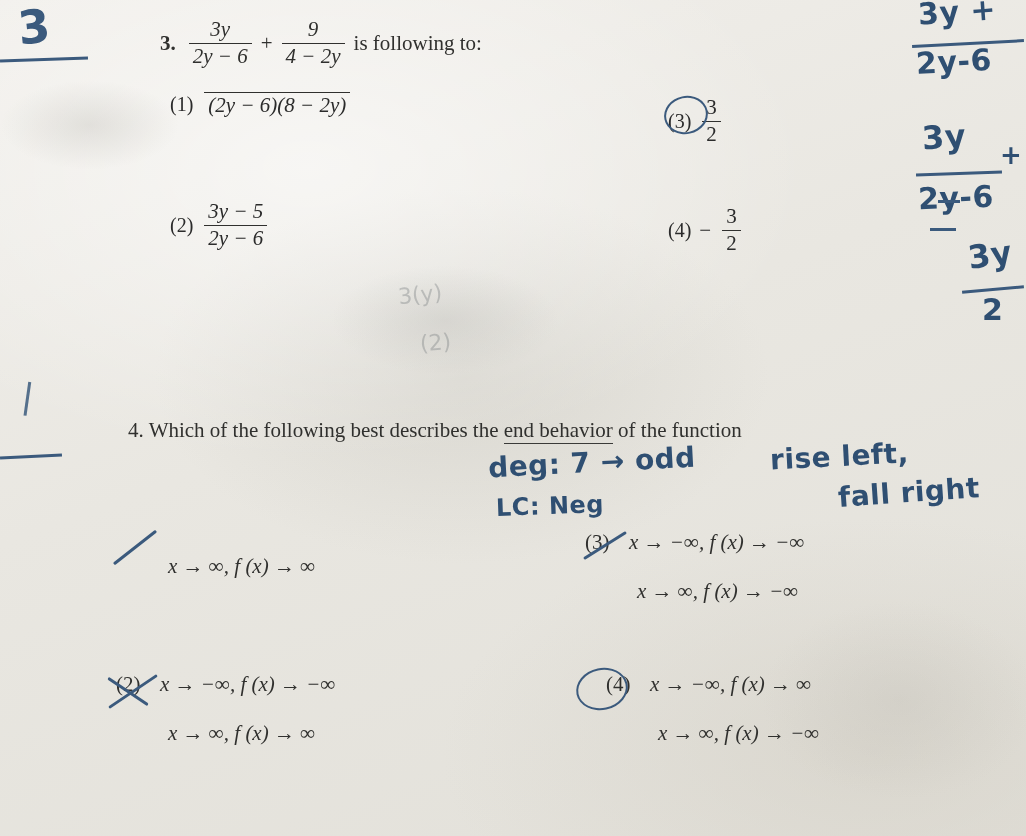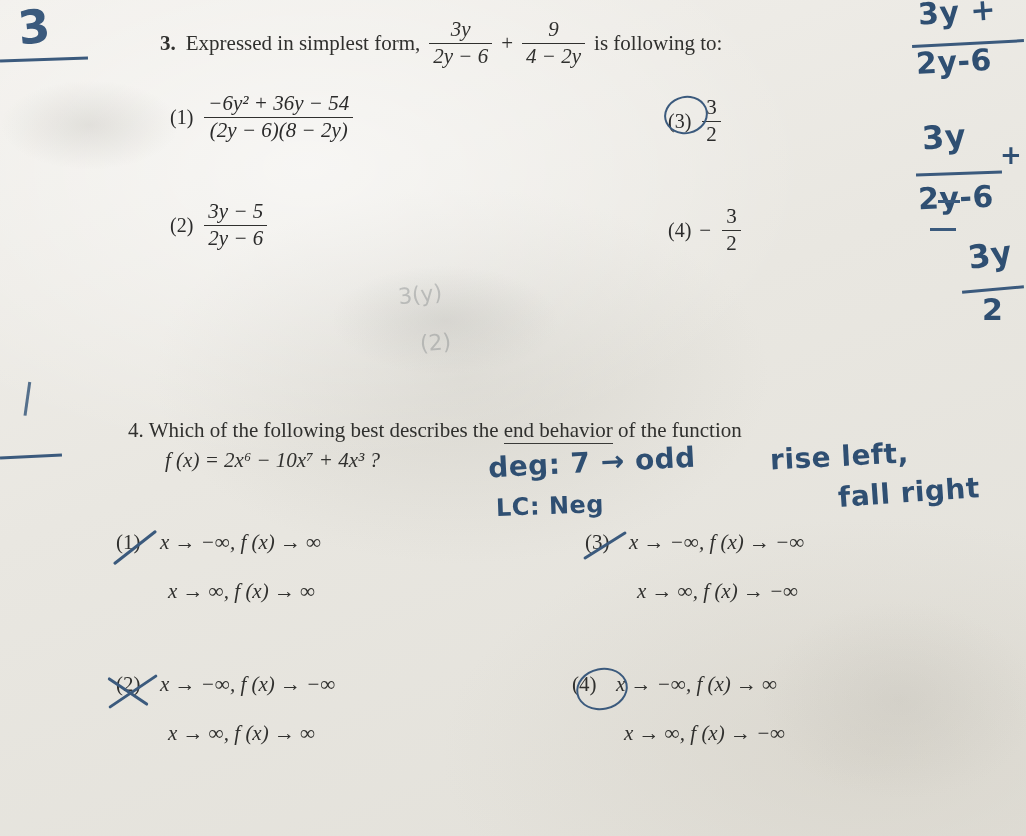--- a/index.html
+++ b/index.html
@@ -117,21 +117,21 @@
     font-size: 21px;
     white-space: nowrap;
   }
   .choice-2line .l1 { display: block; }
   .choice-2line .l2 { display: block; margin-top: 24px; margin-left: 52px; }
   .choice-2line .tag { display: inline-block; width: 44px; }
 
   #q4-c1 { left: 116px; top: 530px; }
   #q4-c2 { left: 116px; top: 672px; }
   #q4-c3 { left: 585px; top: 530px; }
-  #q4-c4 { left: 572px; top: 672px; }
+  #q4-c4 { left: 606px; top: 672px; }
 
   
   .hand {
     position: absolute;
     font-family: "DejaVu Sans", sans-serif;
     color: #2f4f72;
     font-weight: 600;
     letter-spacing: 0.5px;
   }
 
@@ -240,39 +240,37 @@
 
 <div class="paper"></div>
 <div class="smudge s1"></div>
 <div class="smudge s2"></div>
 <div class="smudge s3"></div>
 
 <div class="sheet">
 
   <div class="printed" id="q3-stem">
     <span class="num">3.</span>
-    <span>Expressed in simplest form,</span>
     <span class="frac ital">
       <span class="top">3y</span>
       <span class="bar"></span>
       <span class="bot">2y − 6</span>
     </span>
     <span>+</span>
     <span class="frac ital">
       <span class="top">9</span>
       <span class="bar"></span>
       <span class="bot">4 − 2y</span>
     </span>
     <span>is following to:</span>
   </div>
 
   <div class="choice" id="q3-c1">
     <span class="lbl">(1)</span>
     <span class="frac ital">
-      <span class="top">−6y² + 36y − 54</span>
       <span class="bar"></span>
       <span class="bot">(2y − 6)(8 − 2y)</span>
     </span>
   </div>
 
   <div class="choice" id="q3-c2">
     <span class="lbl">(2)</span>
     <span class="frac ital">
       <span class="top">3y − 5</span>
       <span class="bar"></span>
@@ -299,24 +297,22 @@
     </span>
   </div>
 
   <div class="printed" id="q4-stem">
     <span class="num">4.</span>
     <span>Which of the following best describes the</span>
     <span class="underline-run">end behavior</span>
     <span>of the function</span>
   </div>
 
-  <div class="printed ital" id="q4-expr">f (x) = 2x⁶ − 10x⁷ + 4x³ ?</div>
 
   <div class="choice-2line printed" id="q4-c1">
-    <span class="l1"><span class="tag">(1)</span><span class="ital">x → −∞, f (x) → ∞</span></span>
     <span class="l2 ital">x → ∞, f (x) → ∞</span>
   </div>
 
   <div class="choice-2line printed" id="q4-c2">
     <span class="l1"><span class="tag">(2)</span><span class="ital">x → −∞, f (x) → −∞</span></span>
     <span class="l2 ital">x → ∞, f (x) → ∞</span>
   </div>
 
   <div class="choice-2line printed" id="q4-c3">
     <span class="l1"><span class="tag">(3)</span><span class="ital">x → −∞, f (x) → −∞</span></span>

